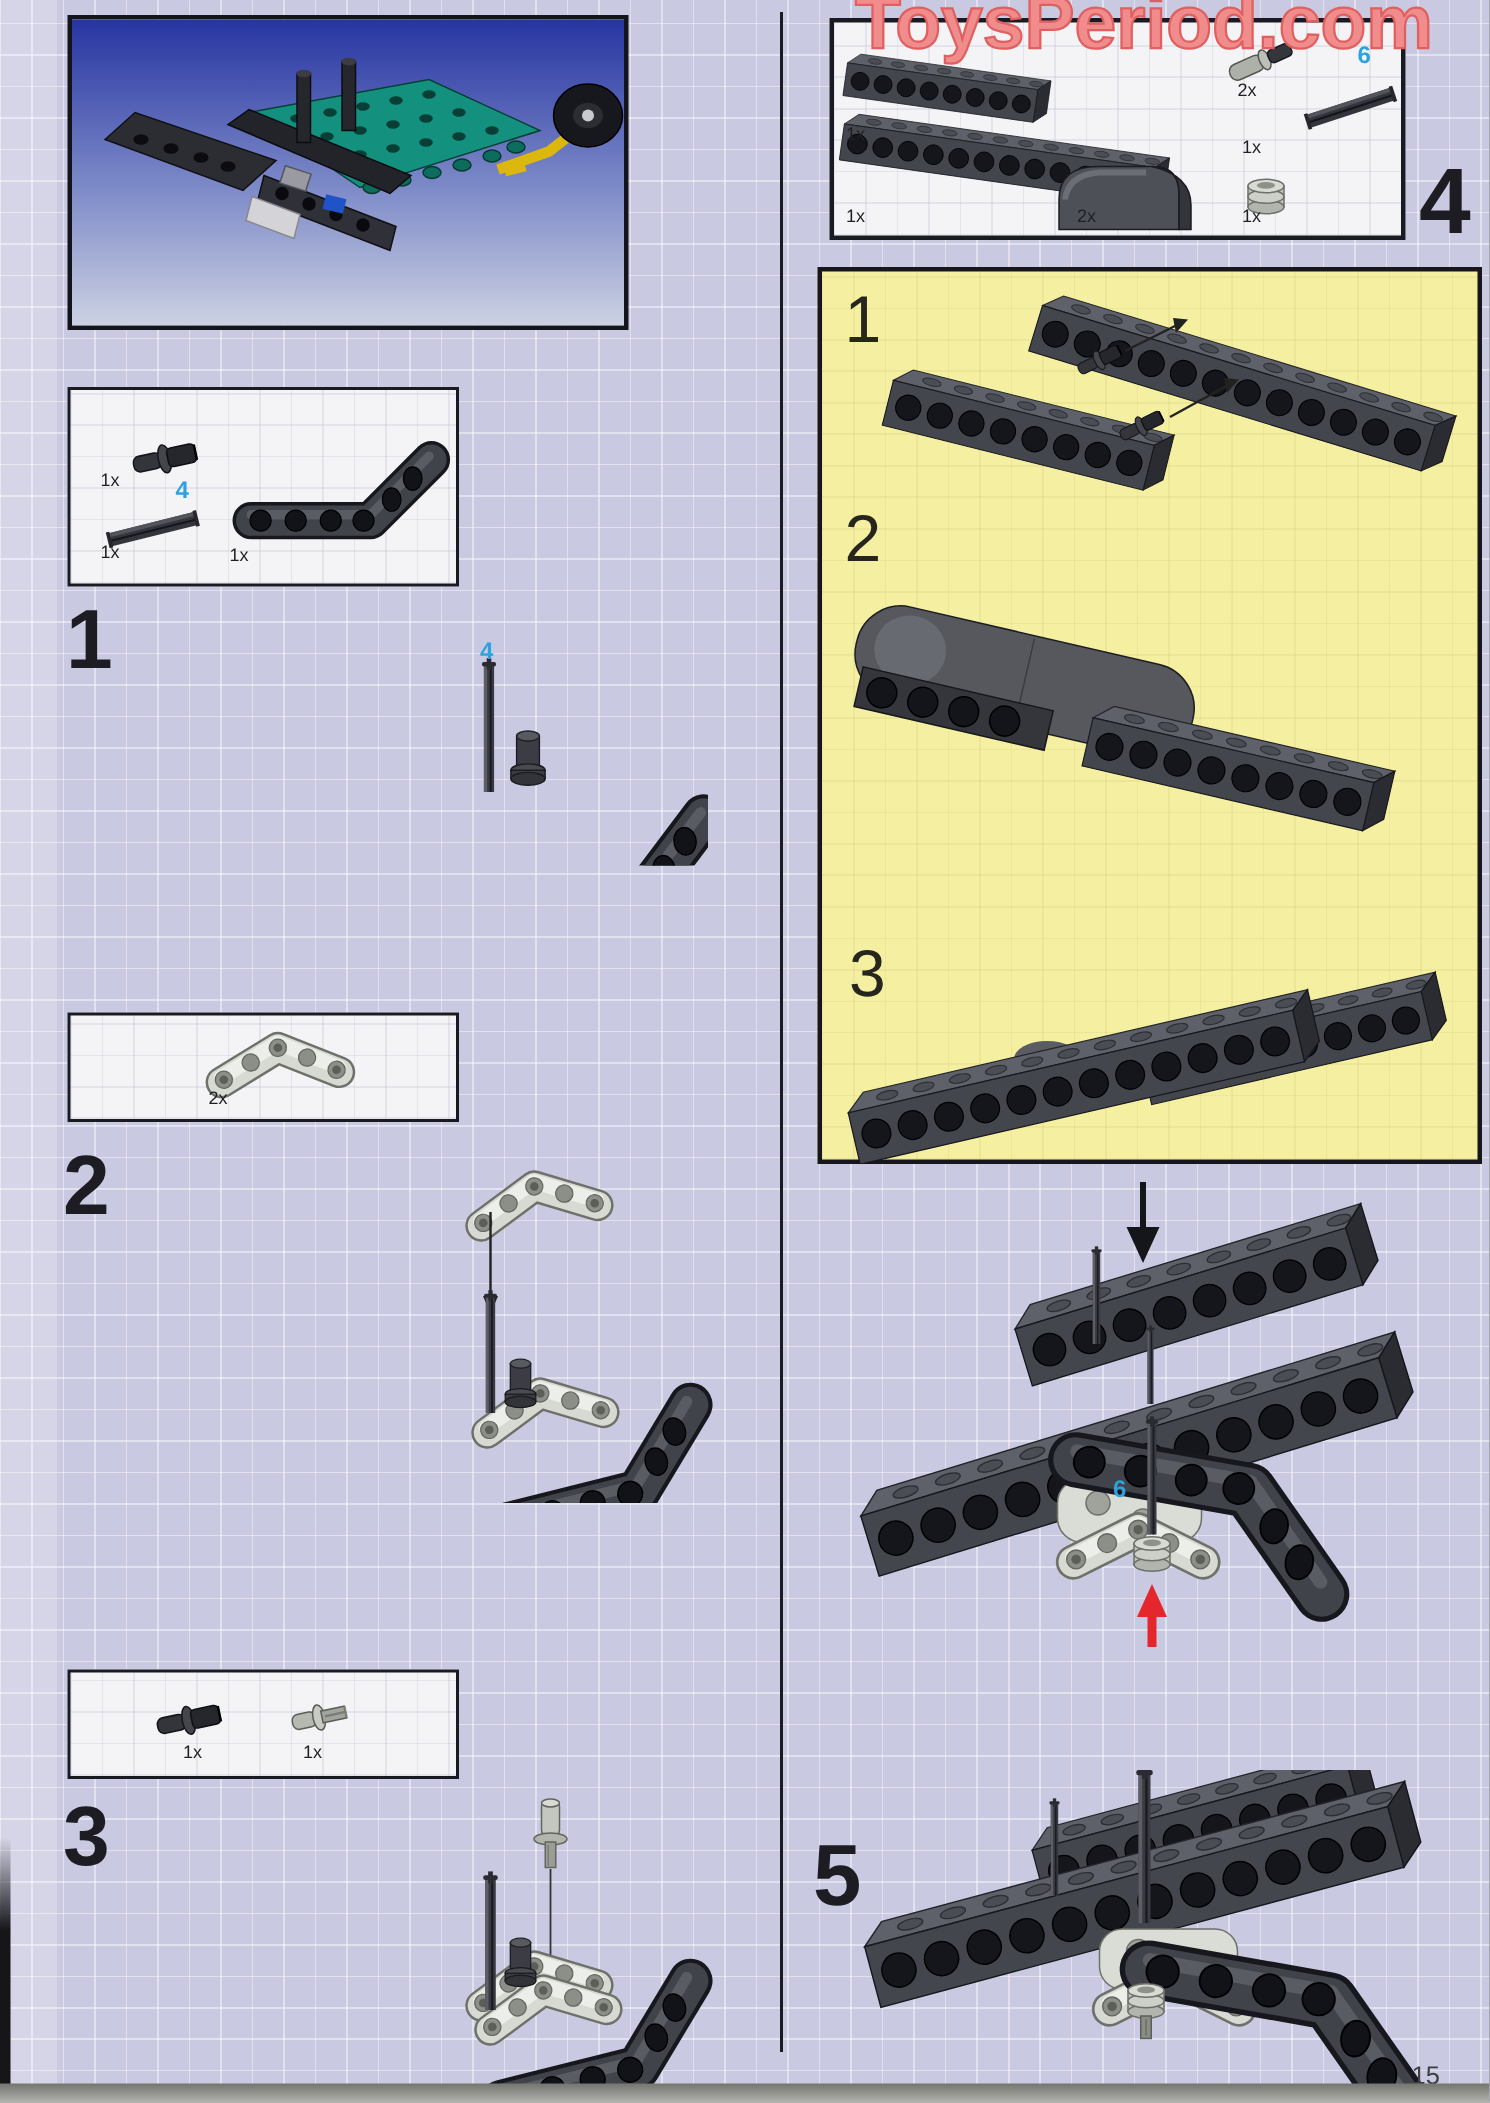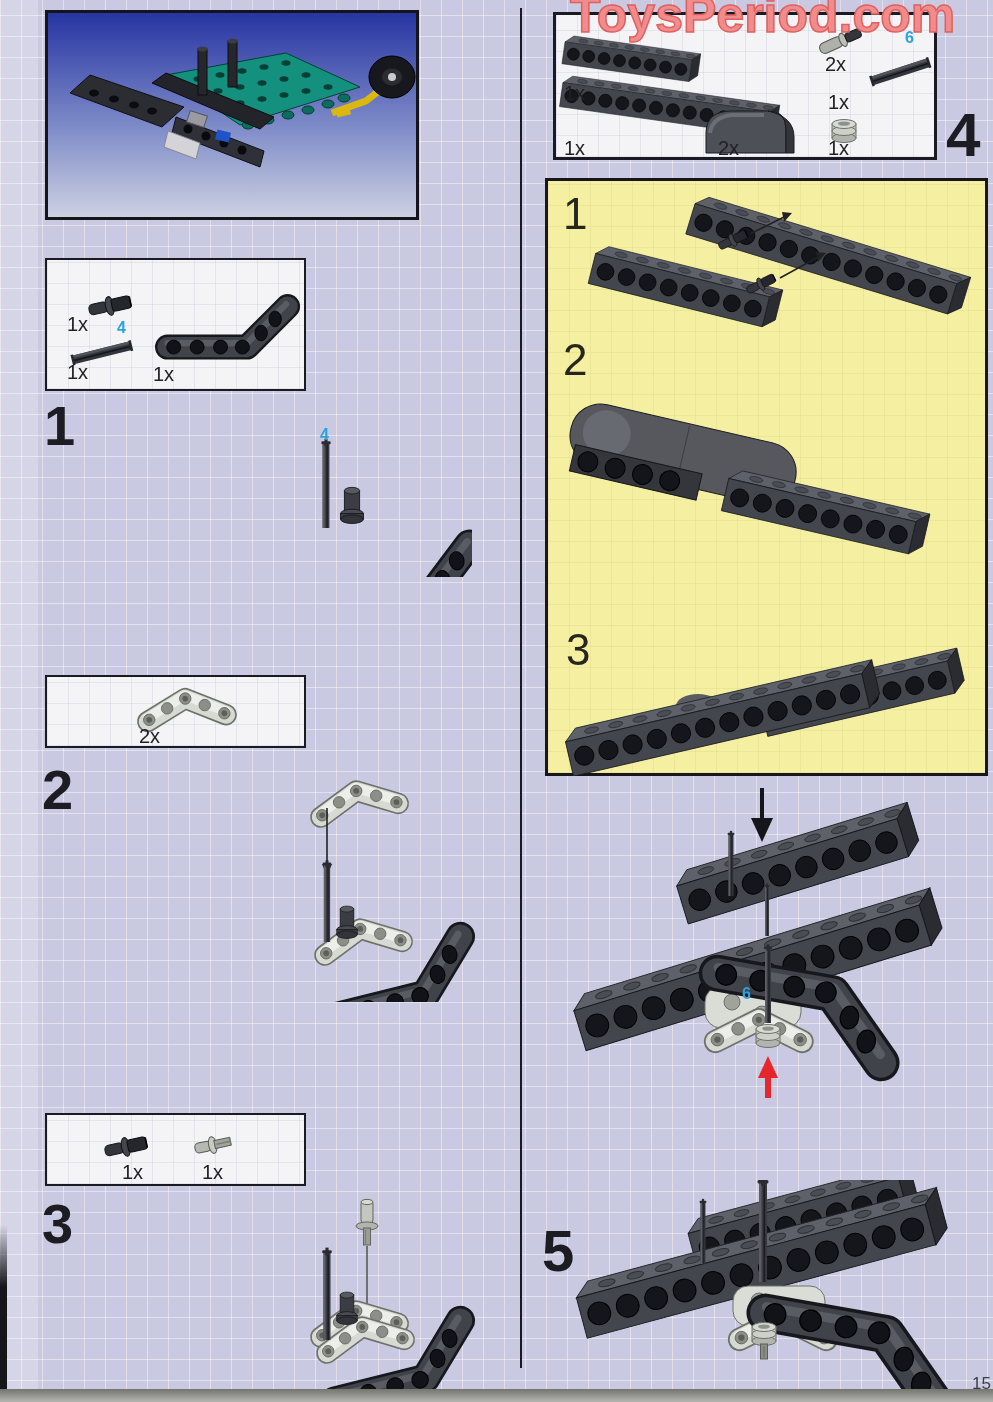--- a/index.html
+++ b/index.html
@@ -21,27 +21,27 @@
       repeating-linear-gradient(90deg, rgba(190,192,214,.30) 0 1px, transparent 1px 21px);
   }
   .yellowpanel{
     position:absolute;background-color:#f5efa1;border:3px solid #16161c;box-sizing:border-box;
     background-image:
       repeating-linear-gradient(0deg, rgba(214,200,120,.25) 0 1px, transparent 1px 21px),
       repeating-linear-gradient(90deg, rgba(214,200,120,.25) 0 1px, transparent 1px 21px);
   }
   .bignum{position:absolute;font-weight:bold;color:#1c1c22;line-height:1;}
   .subnum{position:absolute;font-weight:normal;color:#26261f;line-height:1;font-size:44px;}
-  .qty{position:absolute;font-size:20px;color:#1f1f24;line-height:1;}
+  .qty{position:absolute;font-size:12px;color:#1f1f24;line-height:1;}
   .callout{position:absolute;font-size:16px;font-weight:bold;color:#2da2de;line-height:1;}
   .watermark{
     position:absolute;left:570px;top:-14px;font-size:50px;font-weight:bold;white-space:nowrap;
     color:#f18c8c;-webkit-text-stroke:1.5px #e06060;letter-spacing:0px;z-index:60;
   }
-  .pagenum{position:absolute;left:972px;top:1374px;font-size:17px;color:#3e3e44;}
+  .pagenum{position:absolute;left:941px;top:1374px;font-size:17px;color:#3e3e44;}
   .divider{position:absolute;left:520px;top:8px;width:2px;height:1360px;background:#1a1a20;}
   .bottombar{position:absolute;left:0;top:1389px;width:993px;height:13px;
     background:linear-gradient(#74756f,#b5b5b1);z-index:70;}
   .leftedge{position:absolute;left:0;top:1225px;width:7px;height:177px;
     background:linear-gradient(to bottom, rgba(22,22,26,0), #15151a 35%);z-index:70;}
   .leftmargin{position:absolute;left:0;top:0;width:38px;height:1402px;background:rgba(255,255,255,.22);}
   .previewbox{position:absolute;left:45px;top:10px;width:374px;height:210px;border:3px solid #14141c;box-sizing:border-box;}
   svg{display:block;}
 </style>
 </head>

